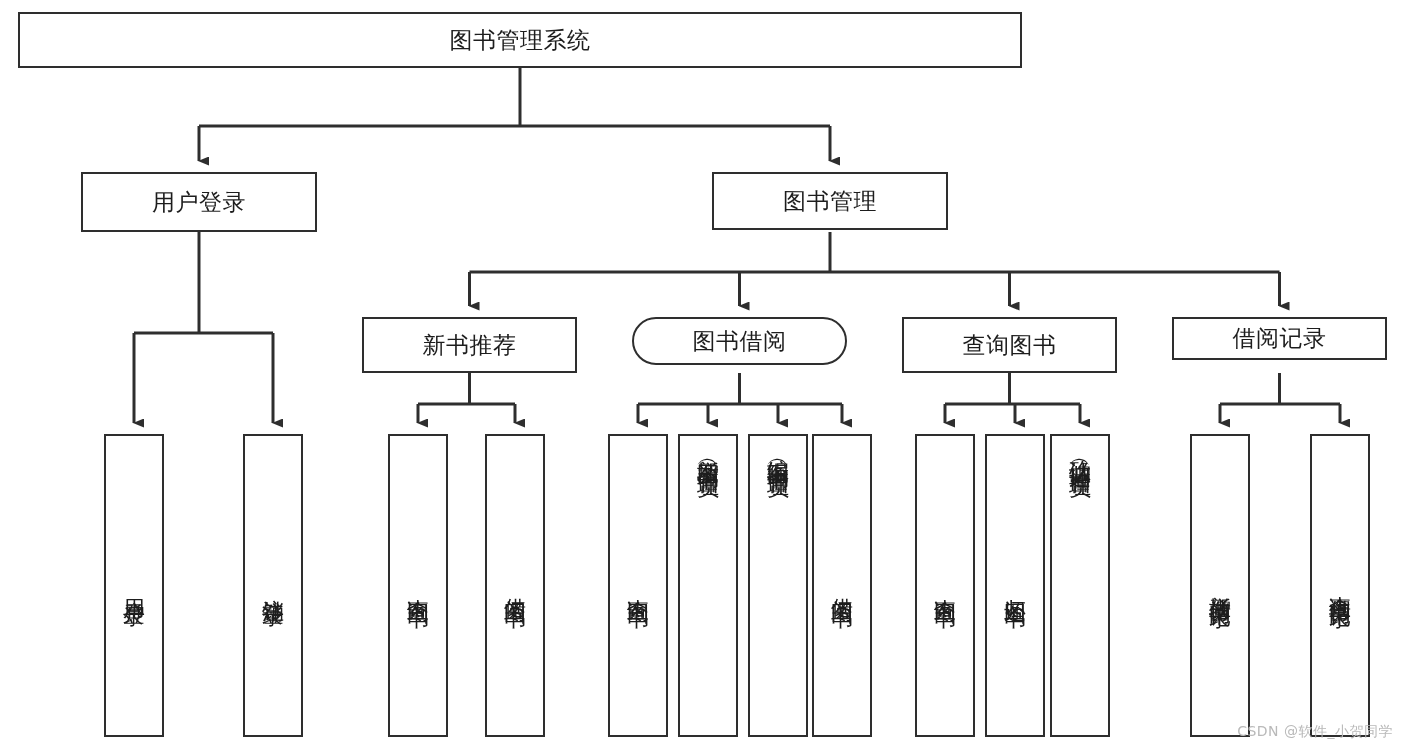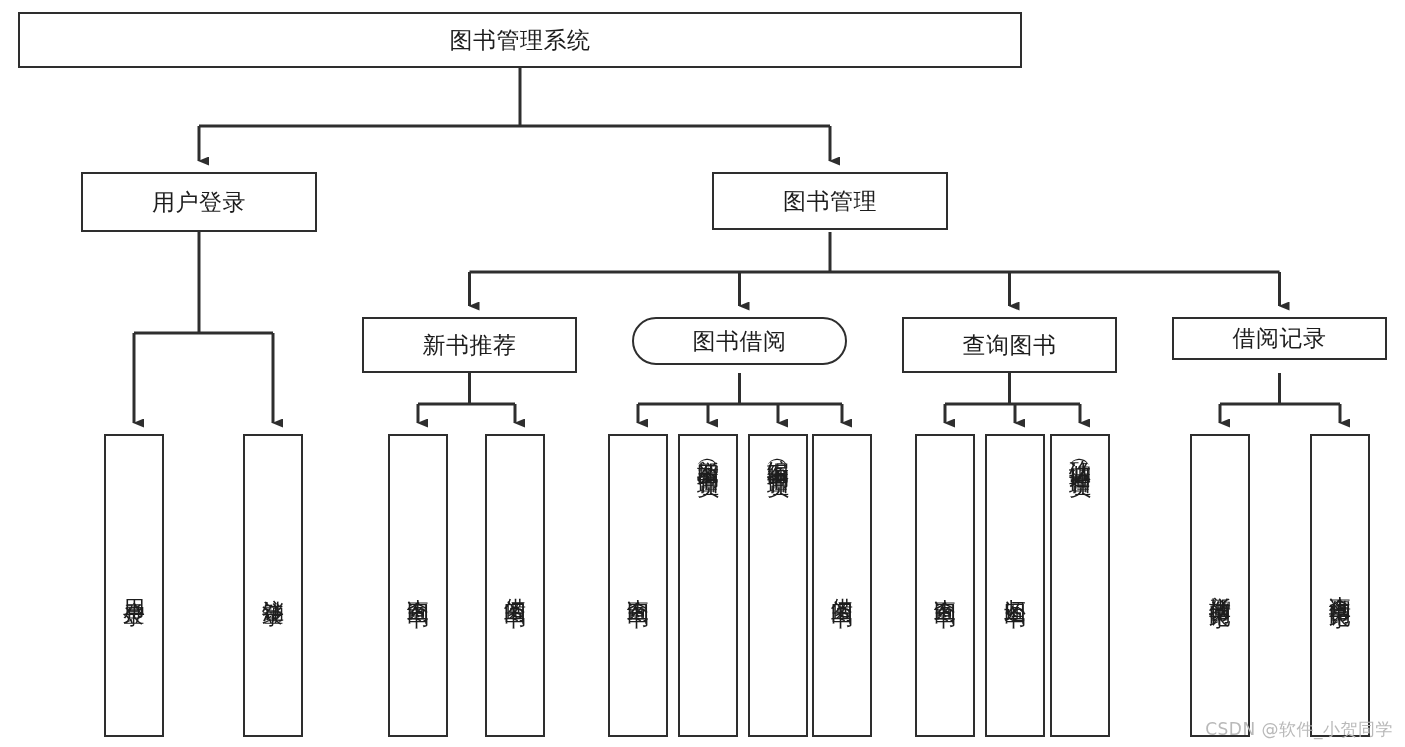--- a/index.html
+++ b/index.html
@@ -61,21 +61,21 @@
     line-height: 1;
   }
   .node-box.vertical.centered {
     align-items: center;
     padding-top: 0;
   }
   #watermark {
     position: absolute;
     right: 12px;
     bottom: 6px;
-    font-size: 17px;
+    font-size: 14px;
     color: #b9b9b9;
     letter-spacing: 0.5px;
     user-select: none;
     white-space: nowrap;
   }
 </style>
 </head>
 <body>
 
 <div id="diagram-root">

